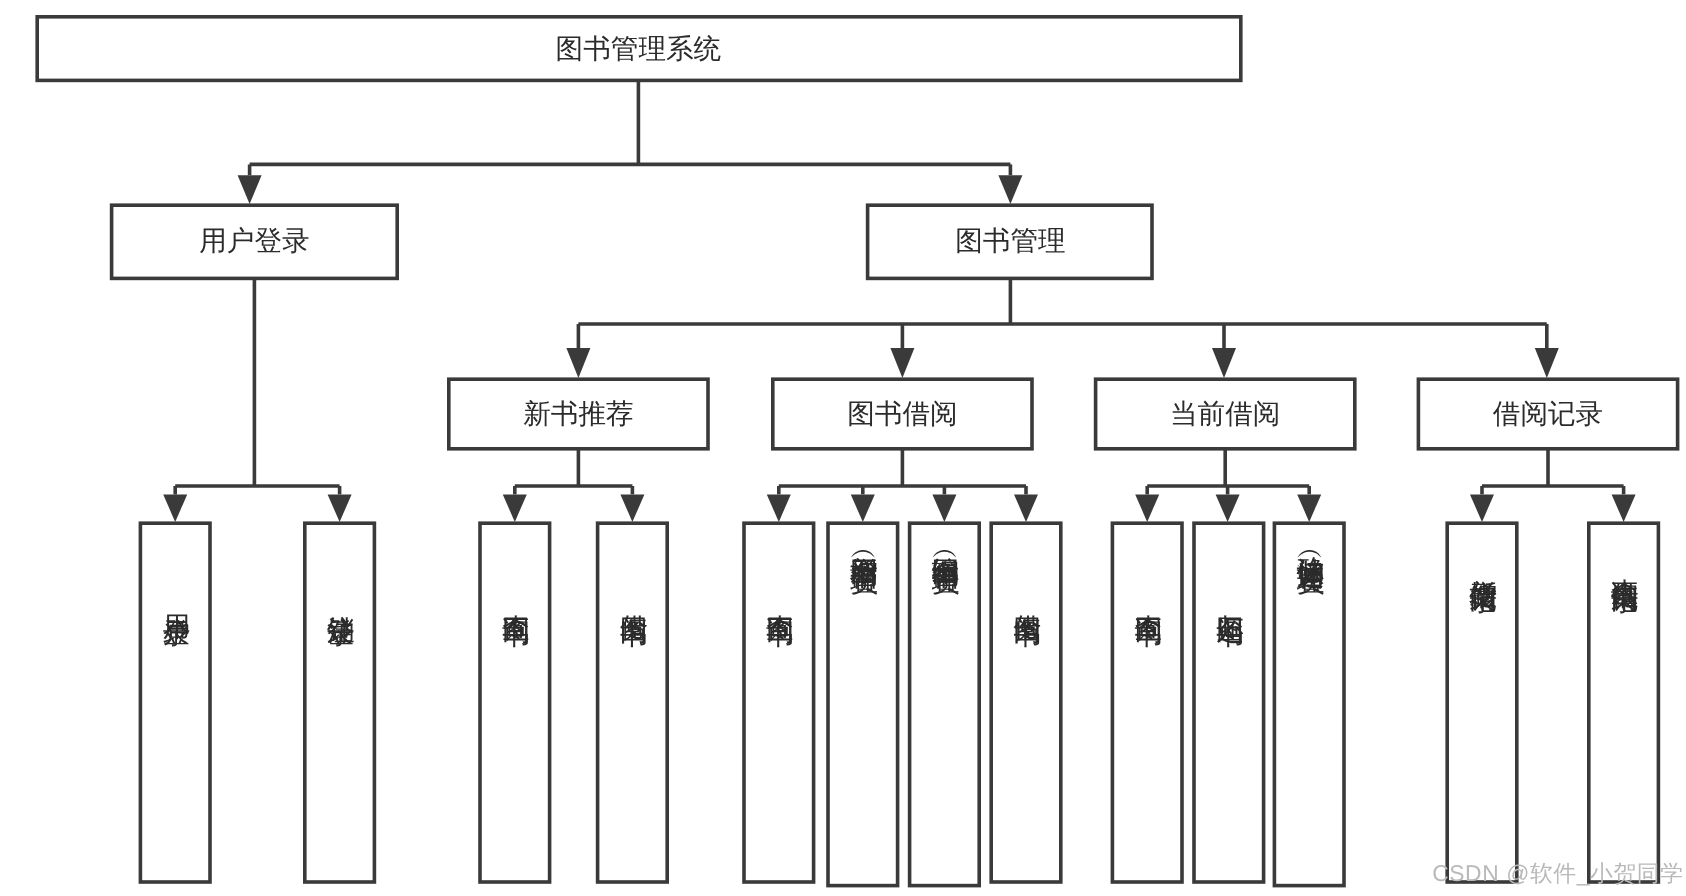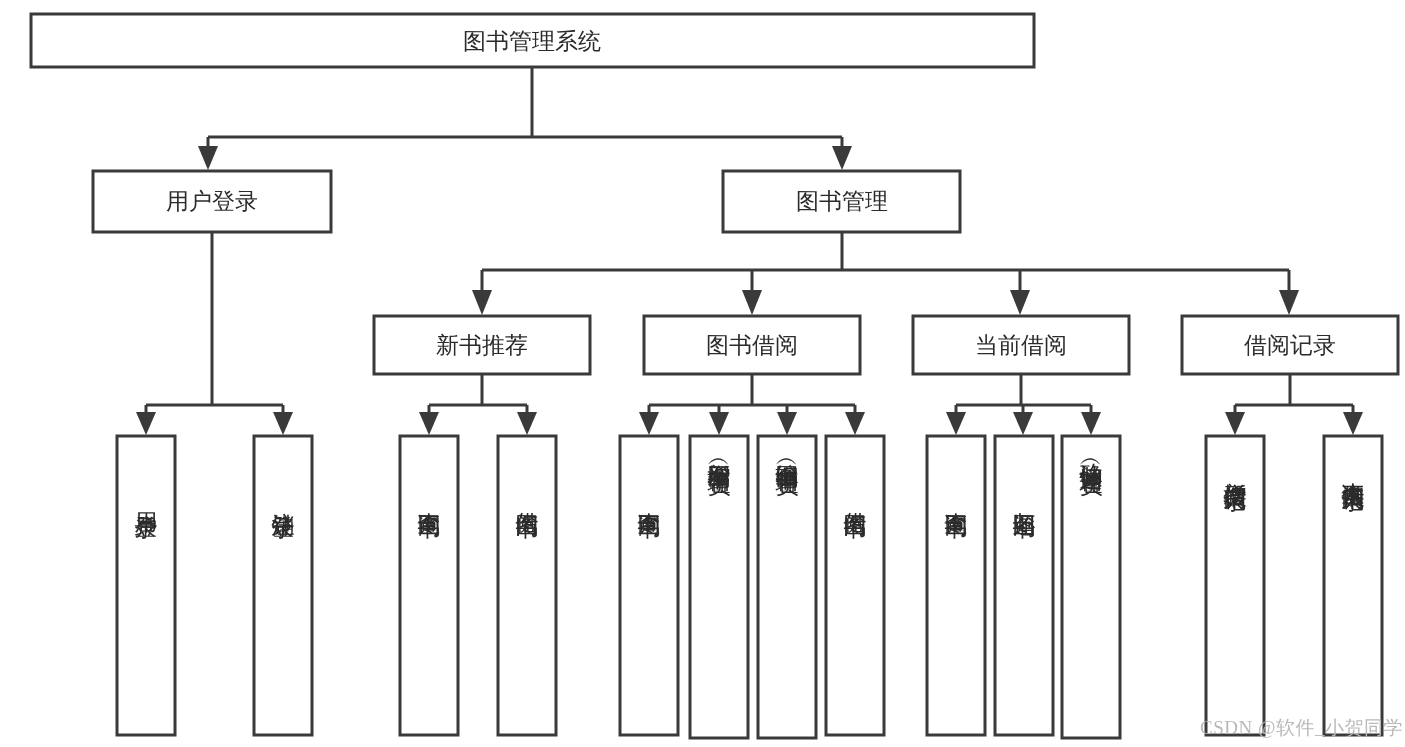--- a/index.html
+++ b/index.html
@@ -64,21 +64,21 @@
     font-size: 23px;
     line-height: 1.18;
     color: #2b2b2b;
     letter-spacing: 1.5px;
     white-space: nowrap;
   }
   .watermark {
     position: absolute;
     right: 14px;
     bottom: 6px;
-    font-family: Liberation Serif, serif;
+    font-family: Liberation Sans, sans-serif;
     font-size: 19px;
     color: #b9b9b9;
     letter-spacing: 0.5px;
     white-space: nowrap;
   }
 </style>
 </head>
 <body>
 
 <div id="diagram-root">

